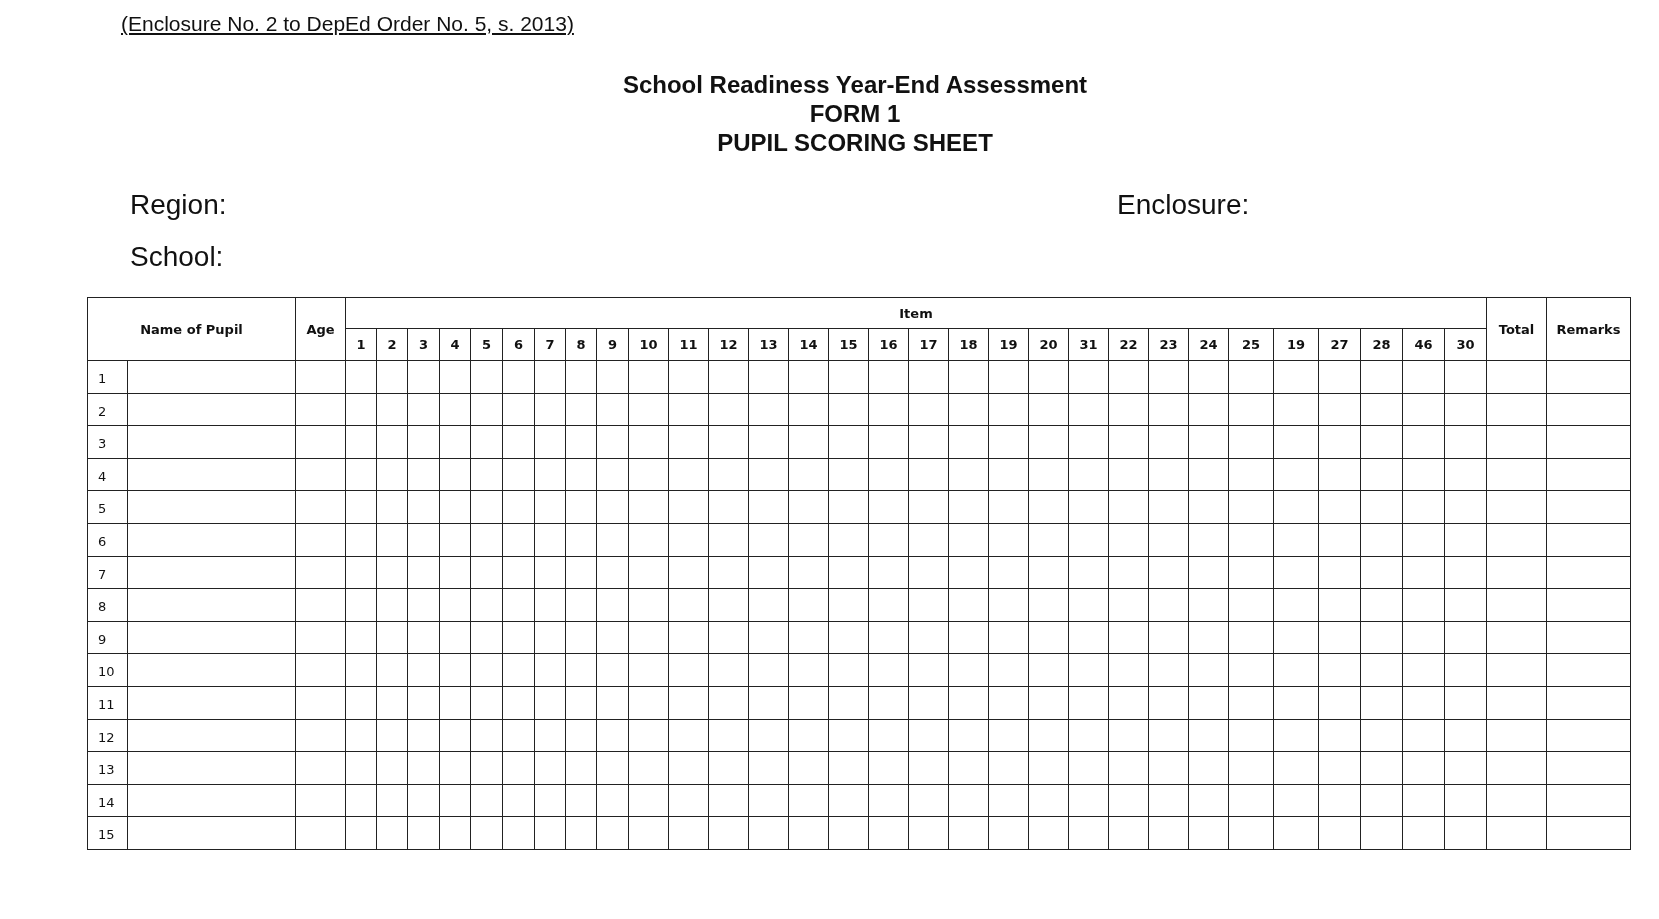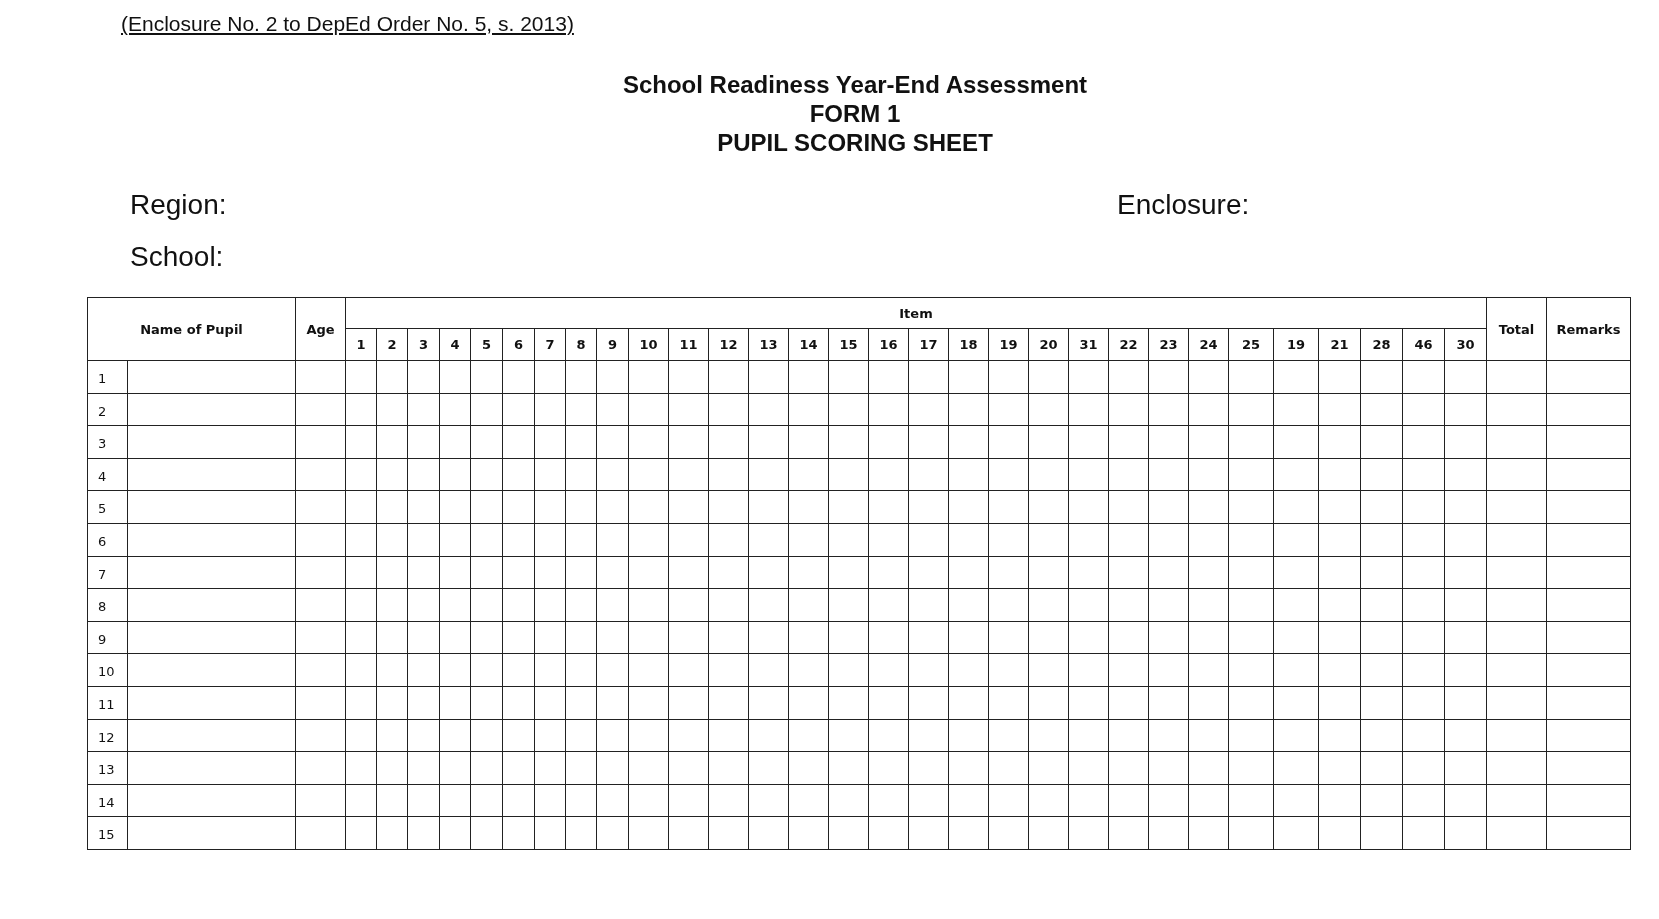--- a/index.html
+++ b/index.html
@@ -97,21 +97,21 @@
         <th>17</th>
         <th>18</th>
         <th>19</th>
         <th>20</th>
         <th>31</th>
         <th>22</th>
         <th>23</th>
         <th>24</th>
         <th>25</th>
         <th>19</th>
-        <th>21</th>
+        <th>27</th>
         <th>28</th>
         <th>46</th>
         <th>30</th>
       </tr>
   </thead>
   <tbody id="tbody">
       <tr>
         <td class="rowlbl">1</td>
         <td></td>
         <td></td>

